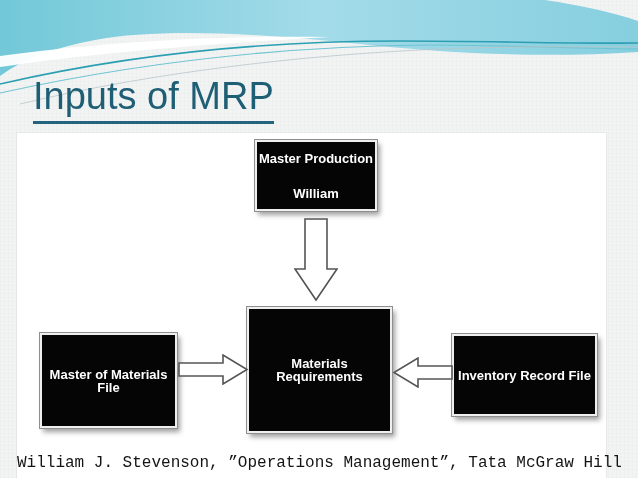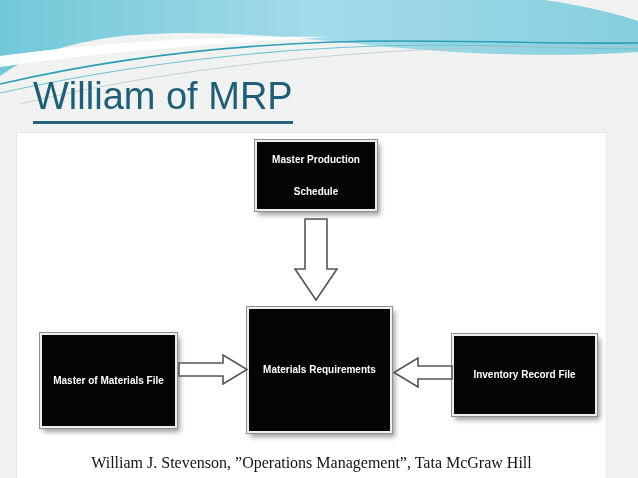--- a/index.html
+++ b/index.html
@@ -30,39 +30,39 @@
   }
 
   .dbox {
     position: absolute;
     background: #050505;
     border: 2px solid #efefef;
     outline: 1px solid #8f8f8f;
     box-shadow: 3px 4px 5px rgba(0,0,0,0.38);
     color: #ffffff;
     display: flex; flex-direction: column; align-items: center; justify-content: center;
-    font-size: 10px; font-weight: bold; text-align: center; line-height: 1;
+    font-size: 13px; font-weight: bold; text-align: center; line-height: 1;
   }
   .dbox .gap2 { display: flex; flex-direction: column; gap: 22px; }
   .dbox .gap3 { display: flex; flex-direction: column; gap: 28px; }
 
   .box-mps { left: 255px; top: 140px; width: 122px; height: 71px; }
   .box-mrp { left: 247px; top: 307px; width: 145px; height: 126px; }
   .box-bom { left: 40px;  top: 333px; width: 137px; height: 95px; }
   .box-irf { left: 452px; top: 334px; width: 145px; height: 82px; }
 
   .arrow { position: absolute; }
   .arrow-down  { left: 294px; top: 218px; }
   .arrow-right { left: 178px; top: 354px; }
   .arrow-left  { left: 392px; top: 357px; }
 
   .citation {
     position: absolute; left: 17px; top: 454px; width: 589px;
     text-align: center;
-    font-family: Liberation Serif, serif;
+    font-family: Liberation Mono, monospace;
     font-size: 16px; color: #141414;
     white-space: nowrap;
   }
 </style>
 </head>
 <body>
 
 <svg class="header-art" viewBox="0 0 638 150" xmlns="http://www.w3.org/2000/svg" aria-hidden="true">
   <defs>
     <linearGradient id="gTeal" x1="0" y1="0" x2="1" y2="0">
@@ -71,31 +71,31 @@
       <stop offset="1" stop-color="#86cfdf"></stop>
     </linearGradient>
   </defs>
   <path d="M0,0 L545,0 C585,6 615,13 638,21 L638,52 C545,58 455,54 360,44 C255,33 160,28 95,40 C58,47 26,57 0,76 Z" fill="url(#gTeal)"></path>
   <path d="M0,56 C90,44 200,35 330,37 C220,43 100,52 0,67 Z" fill="#ffffff" opacity="0.95"></path>
   <path d="M0,84 C130,54 270,41 400,41 C490,41 575,44 638,43" stroke="#2d9fb2" stroke-width="1.6" fill="none"></path>
   <path d="M0,93 C150,60 300,46 430,45 C510,45 585,49 638,49" stroke="#6fc3d1" stroke-width="1.1" fill="none"></path>
   <path d="M20,104 C160,70 330,52 470,48 C540,46 600,47 638,47" stroke="#b9c6c9" stroke-width="1" fill="none" opacity="0.8"></path>
 </svg>
 
-<div class="slide-title">William of MRP</div>
+<div class="slide-title">Inputs of MRP</div>
 
 <div class="content-panel">
 
   
 </div>
 
 <div class="dbox box-mps">
   <div class="gap2">
     <span>Master Production</span>
-    <span>Schedule</span>
+    <span>William</span>
   </div>
 </div>
 
 <div class="dbox box-mrp">
   <div class="gap3">
     <span>Materials Requirements</span>
   </div>
 </div>
 
 <div class="dbox box-bom">

